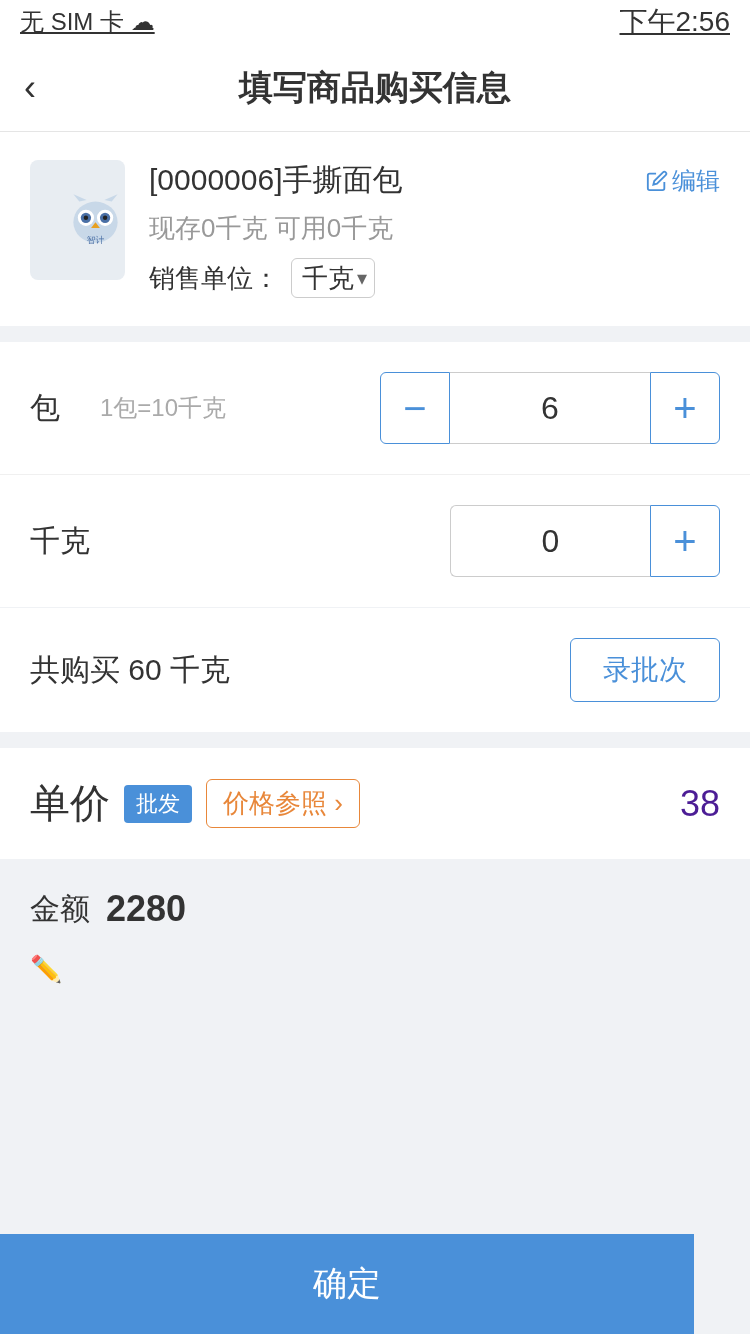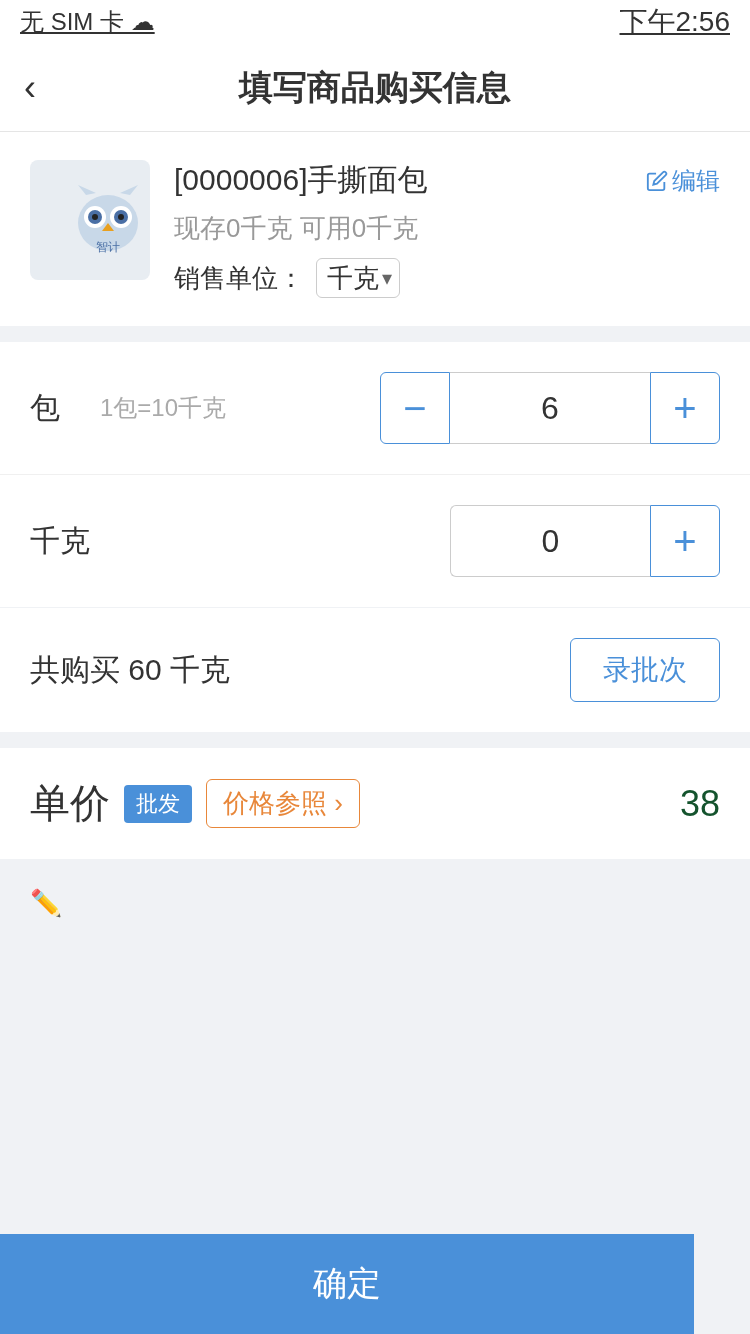--- a/index.html
+++ b/index.html
@@ -55,21 +55,21 @@
     
     .product-card {
       background: #fff;
       padding: 28px 30px;
       display: flex;
       align-items: flex-start;
       gap: 24px;
       margin-bottom: 16px;
     }
     .product-image {
-      width: 120px;
+      width: 95px;
       height: 120px;
       background: #e8edf2;
       border-radius: 8px;
       display: flex;
       align-items: center;
       justify-content: center;
       flex-shrink: 0;
       padding-left: 36px;
     }
     .product-info { flex: 1; }
@@ -237,21 +237,21 @@
       border-radius: 6px;
       padding: 6px 16px;
       font-size: 26px;
       cursor: pointer;
       display: flex;
       align-items: center;
       gap: 6px;
     }
     .price-value {
       font-size: 36px;
-      color: #14532d;
+      color: #4c1d95;
       font-weight: 500;
     }
 
     
     .amount-section {
       background: #f0f2f5;
       padding: 28px 30px 20px;
     }
     .amount-row {
       display: flex;
@@ -387,20 +387,24 @@
       <span class="price-tag">批发</span>
       <button class="price-ref-btn">
         <span>价格参照 ›</span>
       </button>
     </div>
     <span class="price-value">38</span>
   </div>
 </div>
 
 <div class="amount-section">
+  <div class="amount-row">
+    <span class="amount-label">金额</span>
+    <span class="amount-value">2280</span>
+  </div>
   <div class="remark-row">
     <span style="font-size:26px; color:#aaa;">✏️</span>
   </div>
 </div>
 
 <div class="content-area" style="height: 320px;"></div>
 
 <button class="confirm-btn">确定</button>
 
 </body></html>

